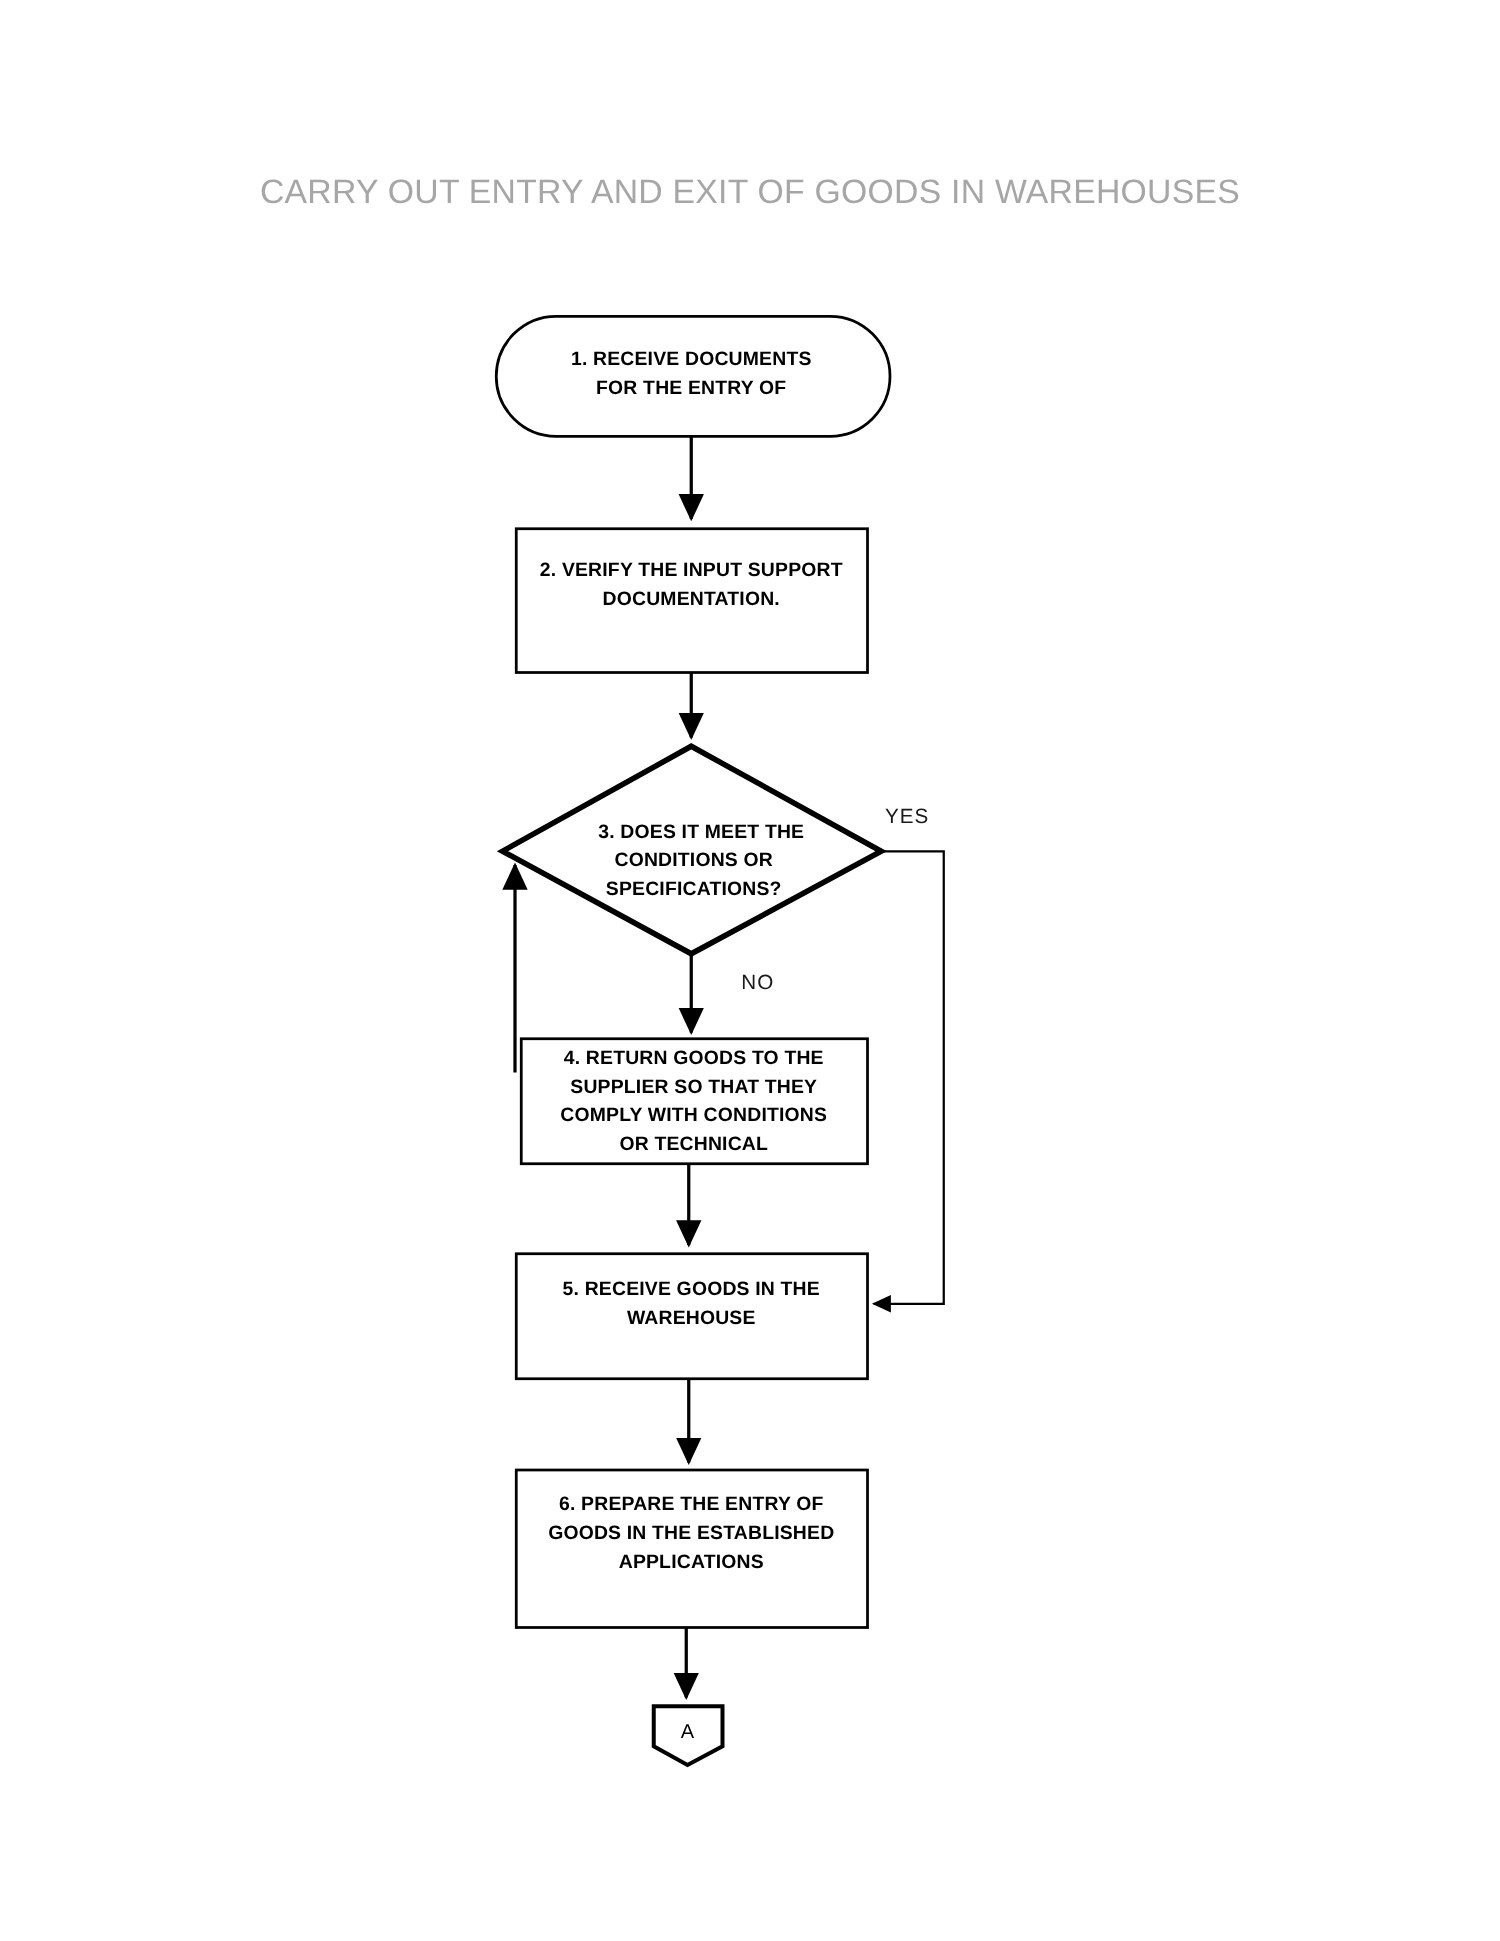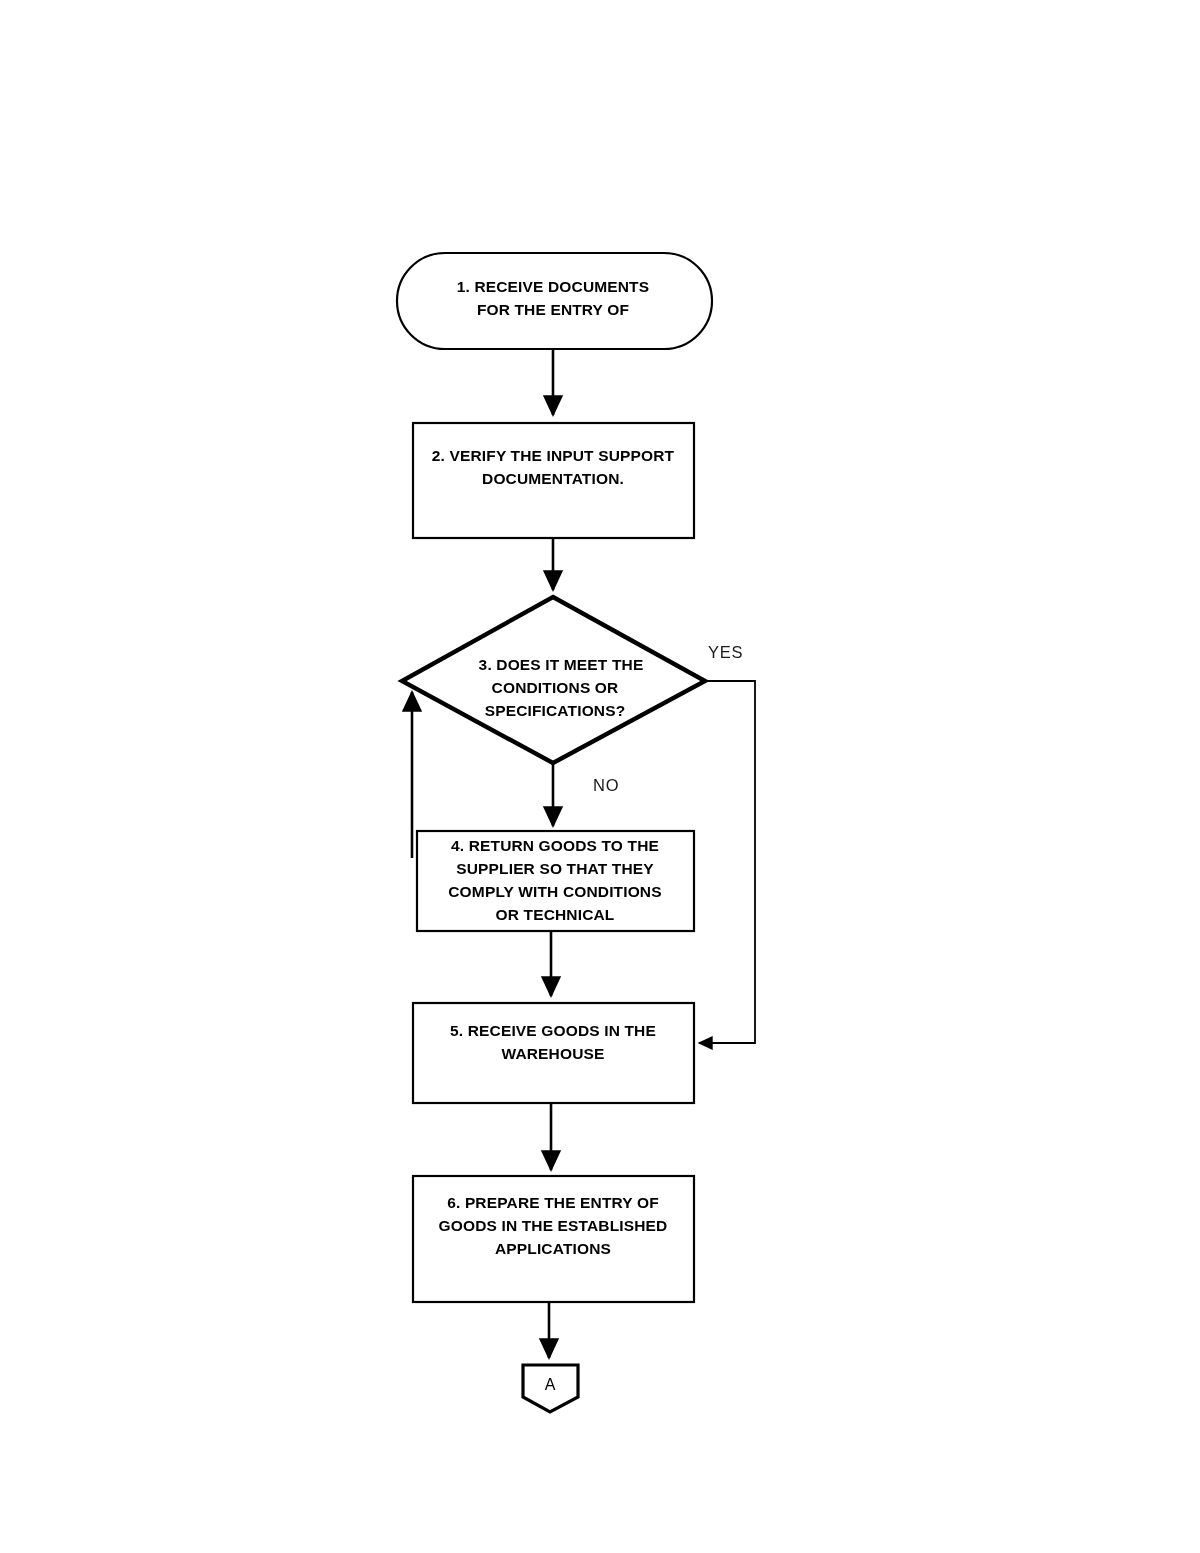--- a/index.html
+++ b/index.html
@@ -85,20 +85,21 @@
     font-weight: 400;
     fill: #000000;
     text-anchor: middle;
   }
 </style>
 </head>
 <body>
 
 <div class="page">
 
+  <div class="doc-title">CARRY OUT ENTRY AND EXIT OF GOODS IN WAREHOUSES</div>
 
   <div class="flow-canvas">
     <svg class="flow" viewBox="0 0 1200 1553" xmlns="http://www.w3.org/2000/svg">
 
       <defs>
         <marker id="arrowFilled" markerWidth="9" markerHeight="9" refX="7.6" refY="4.5" orient="auto" markerUnits="strokeWidth">
           <path d="M0,0.6 L8.4,4.5 L0,8.4 z" fill="#000000"></path>
         </marker>
       </defs>
 

